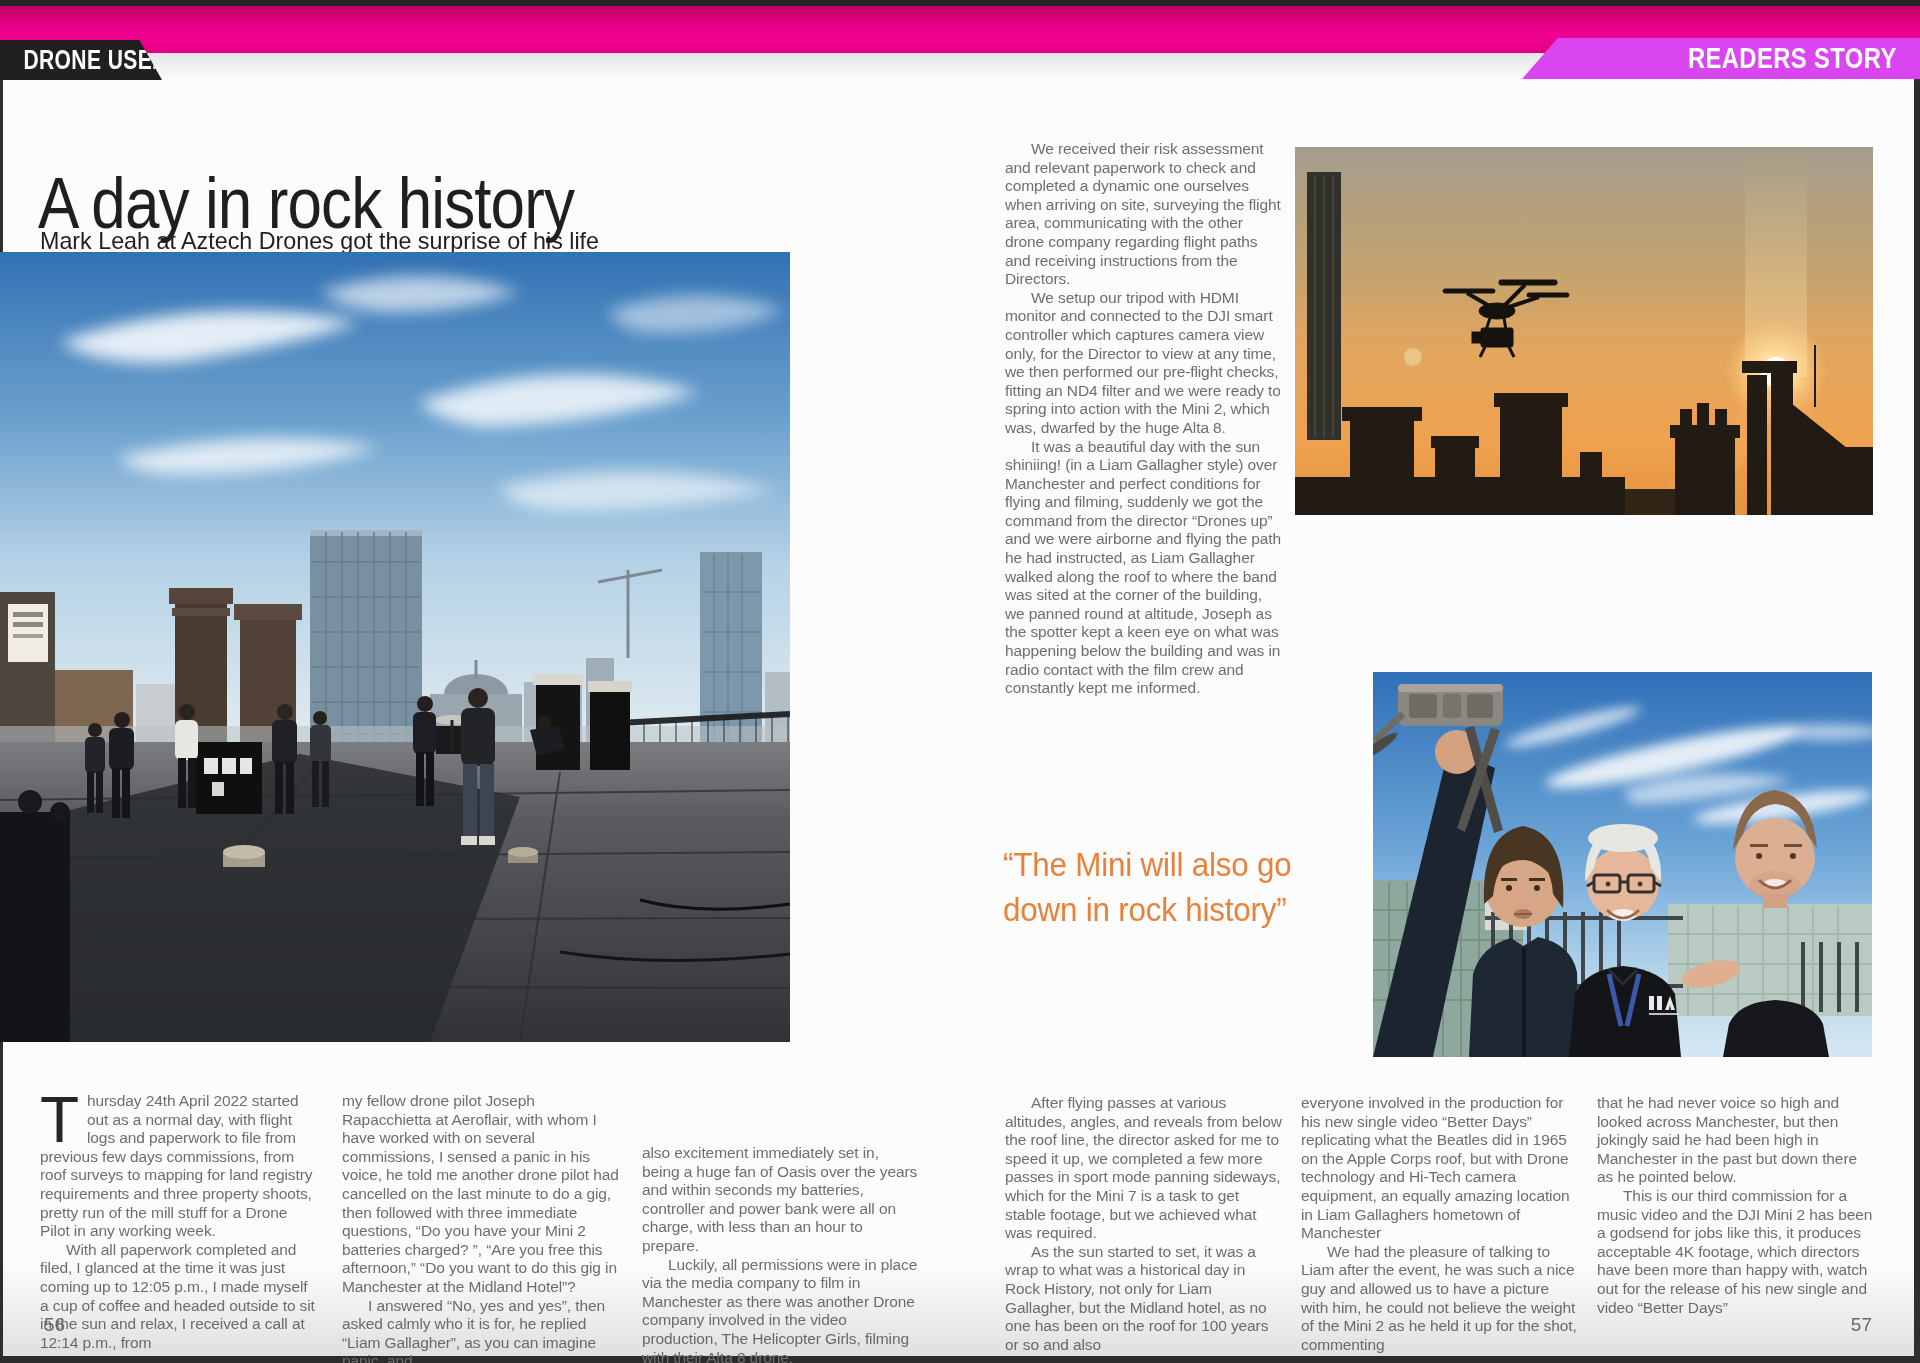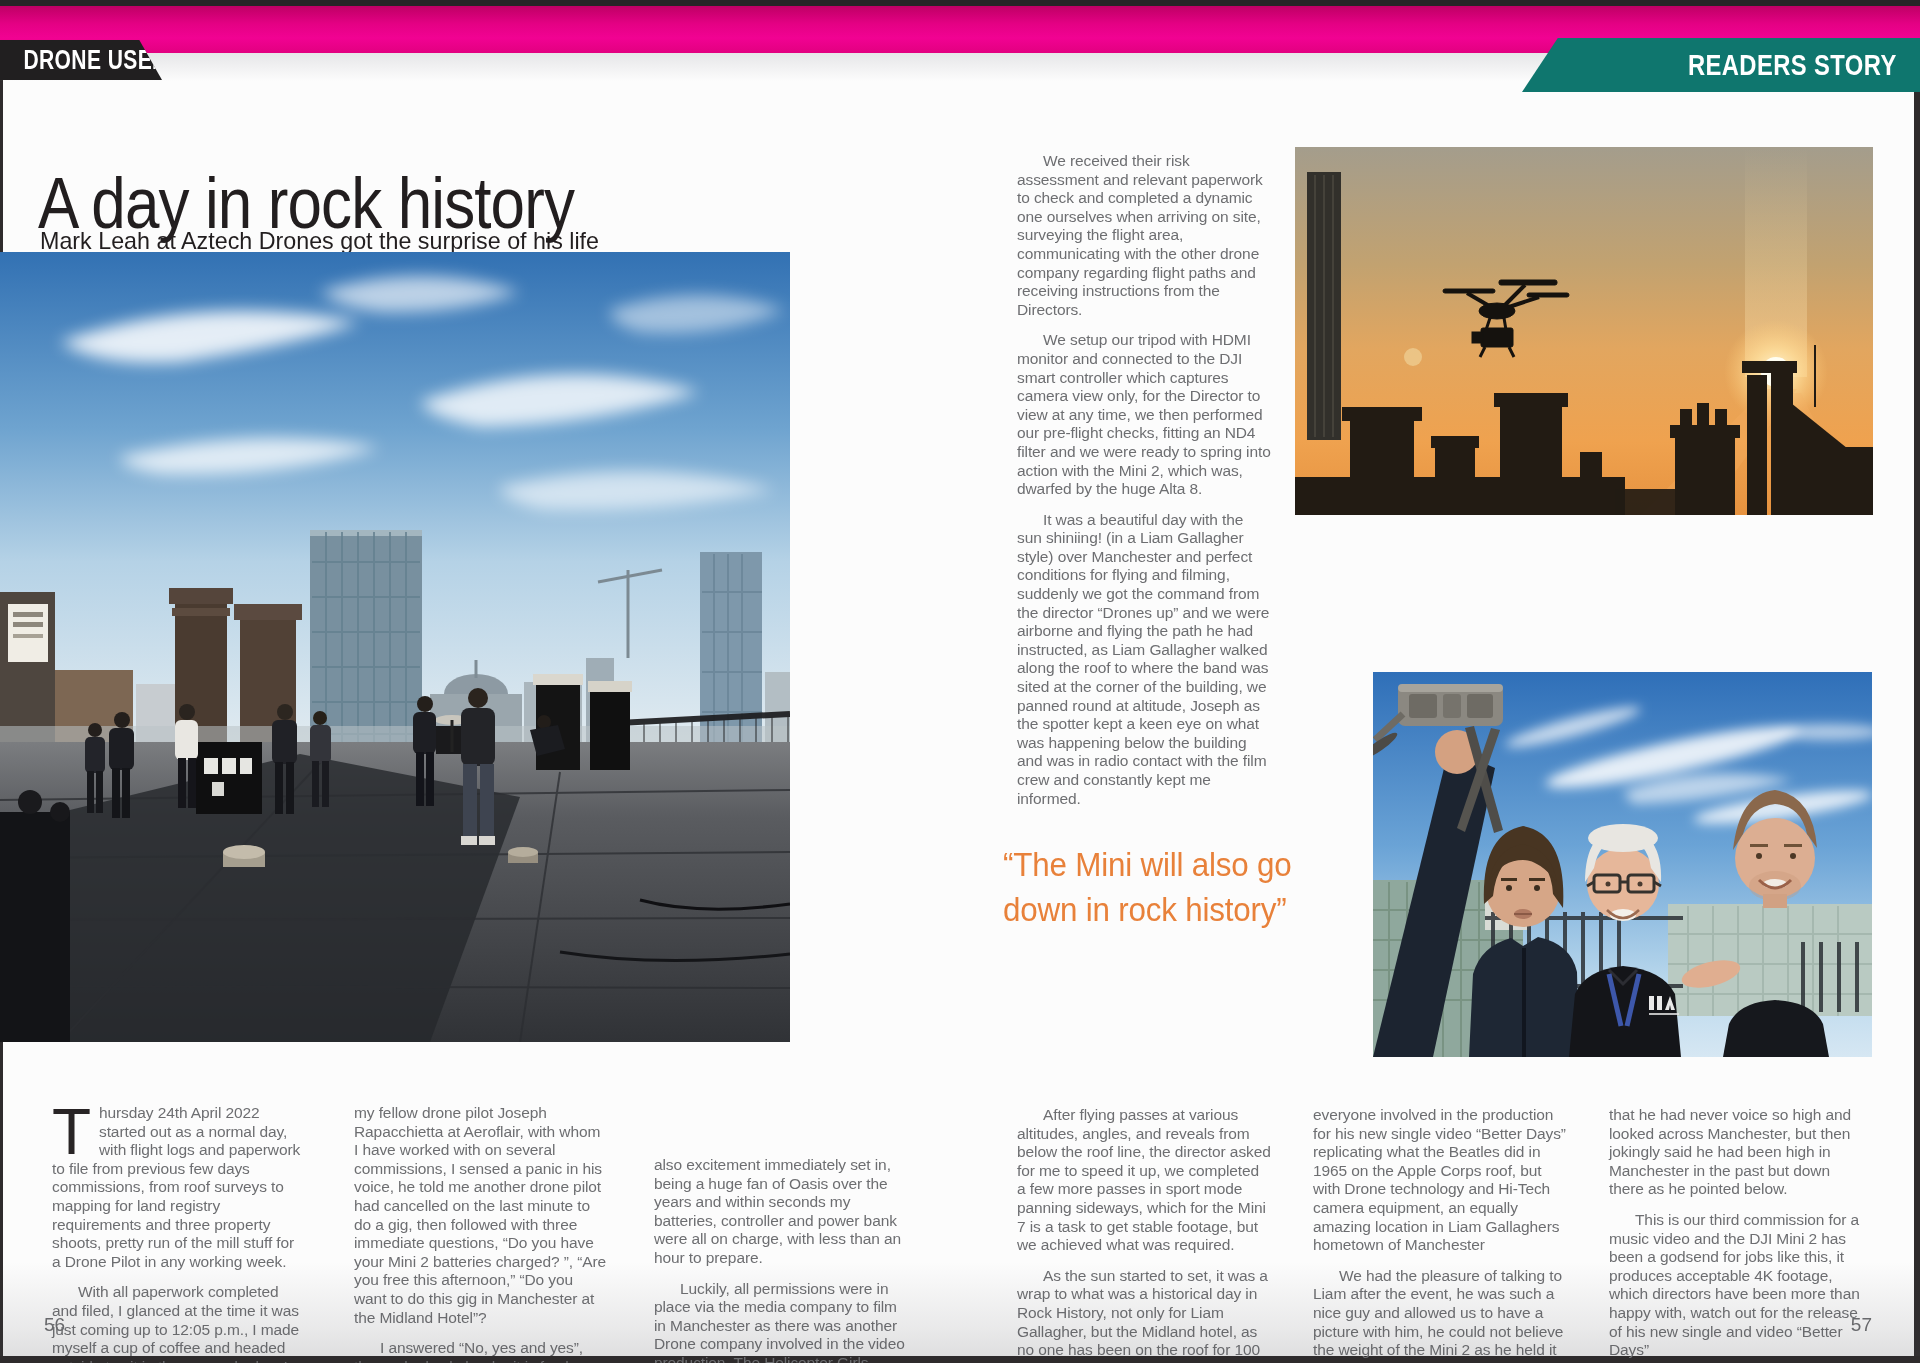--- a/index.html
+++ b/index.html
@@ -13,39 +13,39 @@
   .edge-right{left:1914px;top:38px;width:6px;height:1325px;}
   
   .banner{position:absolute;left:0;top:6px;width:1920px;height:47px;z-index:5;
           background:linear-gradient(180deg,#bf0065 0%,#e40184 38%,#f10292 68%,#e20080 100%);}
   .banner-shadow{position:absolute;left:0;top:53px;width:1920px;height:28px;z-index:2;
           background:linear-gradient(180deg,#e6e6e8 0%,rgba(255,255,255,0) 100%);}
   .tab-left{position:absolute;left:0;top:40px;width:162px;height:40px;background:#211f20;z-index:7;
           clip-path:polygon(0 0,86% 0,100% 100%,0 100%);display:flex;align-items:center;}
   .tab-left span{display:block;color:#fff;font-weight:bold;font-size:27px;letter-spacing:.5px;
           transform:scaleX(.78);transform-origin:left center;padding-left:30px;white-space:nowrap;}
-  .tab-right{position:absolute;left:1522px;top:38px;width:398px;height:54px;background:#0f766e;z-index:7;
+  .tab-right{position:absolute;left:1522px;top:38px;width:398px;height:41px;background:#d946ef;z-index:7;
           clip-path:polygon(9% 0,100% 0,100% 100%,0 100%);display:flex;align-items:center;justify-content:flex-end;}
   .tab-right span{display:block;color:#fff;font-weight:bold;font-size:29px;letter-spacing:.5px;
           transform:scaleX(.82);transform-origin:right center;padding-right:28px;white-space:nowrap;}
   
   .headline{position:absolute;left:38px;top:114px;font-size:72px;font-weight:400;color:#221e1f;
           letter-spacing:-1px;transform:scaleX(.86);transform-origin:left top;white-space:nowrap;}
   .subhead{position:absolute;left:40px;top:207px;font-size:24px;font-weight:400;color:#221e1f;
           transform:scaleX(.97);transform-origin:left top;white-space:nowrap;}
   
   .photo{position:absolute;margin:0;padding:0;overflow:hidden;z-index:3;}
   .photo svg{display:block;width:100%;height:100%;}
   .photo-rooftop{left:0;top:252px;width:790px;height:790px;}
   .photo-sunset{left:1295px;top:147px;width:578px;height:368px;}
   .photo-selfie{left:1373px;top:672px;width:499px;height:385px;}
   
   .col{position:absolute;width:278px;font-size:15.5px;line-height:18.6px;color:#6d6e71;
        letter-spacing:-.1px;z-index:4;}
-  .col p{margin:12px;}
+  .col p{margin:0;}
   .col p.ind{text-indent:26px;}
   .dropcap{float:left;font-size:64px;line-height:50px;color:#282425;font-weight:400;
        margin:3px 8px 0 0;}
   .col-l1{left:40px;top:1092px;}
   .col-l2{left:342px;top:1092px;}
   .col-l3{left:642px;top:1144px;}
   .col-rtop{left:1005px;top:140px;}
   .col-r1{left:1005px;top:1094px;}
   .col-r2{left:1301px;top:1094px;}
   .col-r3{left:1597px;top:1094px;}

